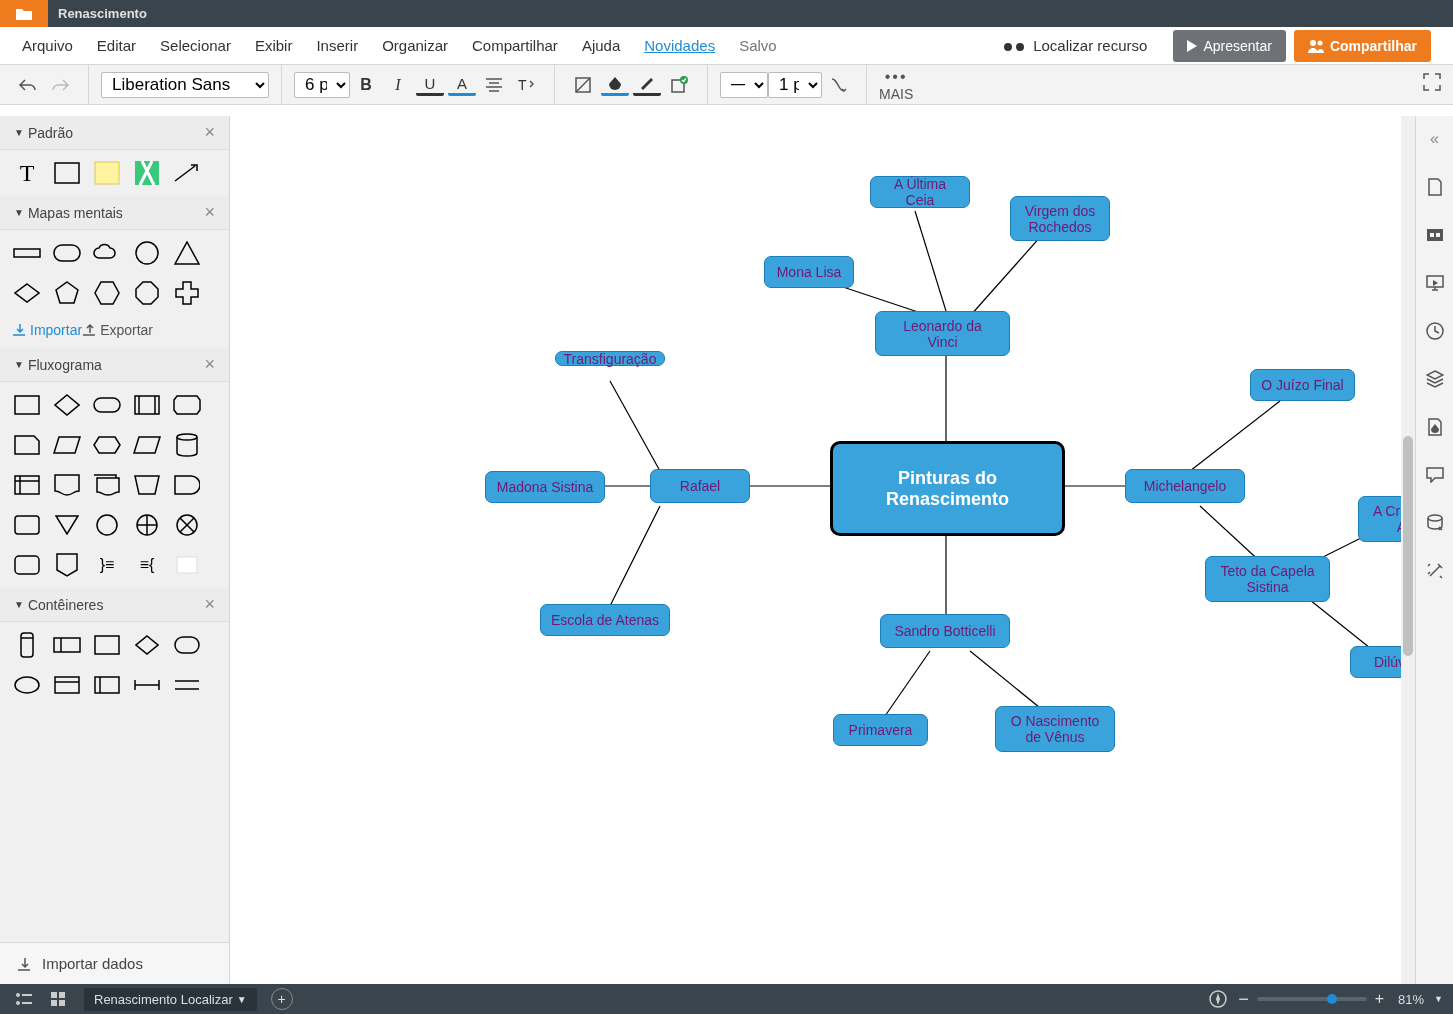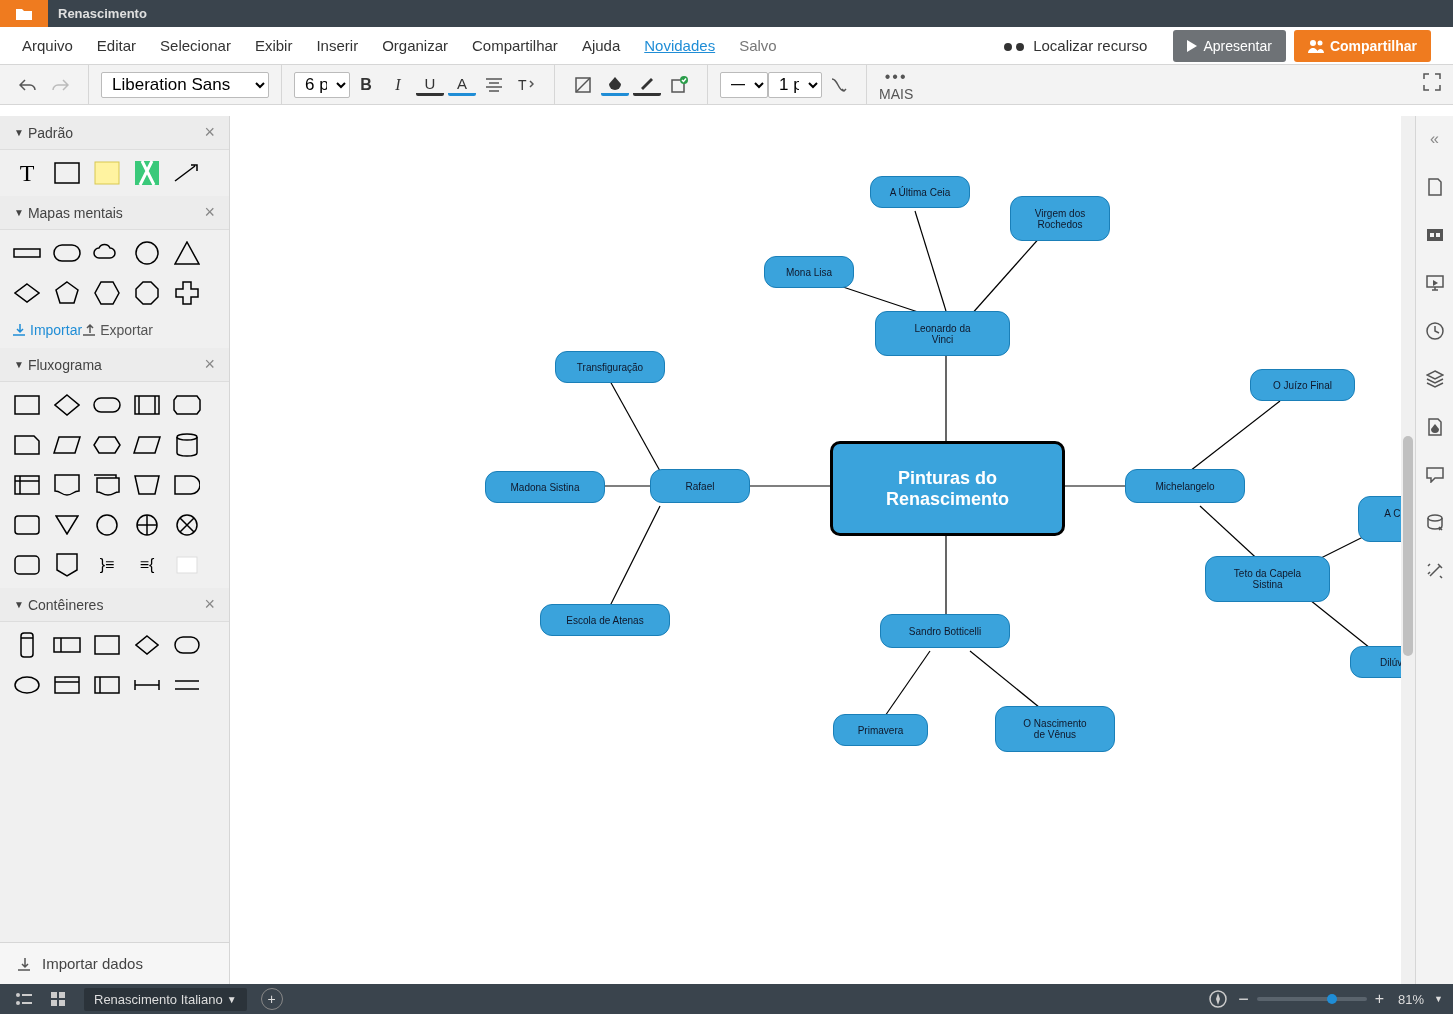--- a/index.html
+++ b/index.html
@@ -52,21 +52,21 @@
 .section-body { padding:8px 12px; display:flex; flex-wrap:wrap; gap:10px 10px; background:#f0f0f0; }
 .shape-cell { width:30px; height:30px; display:flex; align-items:center; justify-content:center; cursor:pointer; }
 .import-row { display:flex; padding:6px 12px 10px; font-size:14px; }
 .import-row .link { color:#1f8dd6; cursor:pointer; display:flex; align-items:center; gap:4px;}
 .import-row .link.exp { color:#555; }
 .import-data { height:42px; border-top:1px solid #d6d6d6; display:flex; align-items:center; padding:8px 16px; font-size:15px; color:#444; cursor:pointer; gap:10px; background:#f6f6f6;}
 
 
 .canvas-wrap { flex:1; background:#fff; position:relative; overflow:hidden; }
 .canvas-inner { position:absolute; inset:0; }
-.node { position:absolute; background:#3aa3dc; border:1.5px solid #1a7fb8; border-radius:12px; color:#0f172a; font-size:10px; display:flex; align-items:center; justify-content:center; text-align:center; padding:4px 8px; }
+.node { position:absolute; background:#3aa3dc; border:1.5px solid #1a7fb8; border-radius:7px; color:#701a75; font-size:14px; display:flex; align-items:center; justify-content:center; text-align:center; padding:4px 8px; }
 .node.center { background:#3aa3dc; border:3px solid #000; border-radius:10px; font-size:18px; font-weight:bold; color:#fff; }
 svg.edges { position:absolute; inset:0; width:100%; height:100%; pointer-events:none; }
 
 
 .right-dock { width:38px; background:#f3f3f3; border-left:1px solid #d6d6d6; display:flex; flex-direction:column; align-items:center; padding-top:10px; gap:22px; }
 .right-dock .dock-btn { width:26px; height:26px; display:flex; align-items:center; justify-content:center; cursor:pointer; color:#555; }
 .right-dock .collapse { font-size:16px; color:#888; }
 
 
 .bottombar { position:absolute; left:0; right:0; bottom:0; height:30px; background:#3a444d; display:flex; align-items:center; color:#ddd; font-size:13px; padding:0 10px; }
@@ -558,21 +558,21 @@
       </svg>
 
       <div class="node center" style="left:600px; top:325px; width:235px; height:95px;">Pinturas do<br>Renascimento</div>
 
       <div class="node" style="left:645px; top:195px; width:135px; height:45px;">Leonardo da<br>Vinci</div>
       <div class="node" style="left:640px; top:60px; width:100px; height:32px;">A Última Ceia</div>
       <div class="node" style="left:780px; top:80px; width:100px; height:45px;">Virgem dos<br>Rochedos</div>
       <div class="node" style="left:534px; top:140px; width:90px; height:32px;">Mona Lisa</div>
 
       <div class="node" style="left:420px; top:353px; width:100px; height:34px;">Rafael</div>
-      <div class="node" style="left:325px; top:235px; width:110px; height:32px;">Transfiguração</div>
+      <div class="node" style="left:325px; top:235px; width:110px; height:15px;">Transfiguração</div>
       <div class="node" style="left:255px; top:355px; width:120px; height:32px;">Madona Sistina</div>
       <div class="node" style="left:310px; top:488px; width:130px; height:32px;">Escola de Atenas</div>
 
       <div class="node" style="left:650px; top:498px; width:130px; height:34px;">Sandro Botticelli</div>
       <div class="node" style="left:603px; top:598px; width:95px; height:32px;">Primavera</div>
       <div class="node" style="left:765px; top:590px; width:120px; height:46px;">O Nascimento<br>de Vênus</div>
 
       <div class="node" style="left:895px; top:353px; width:120px; height:34px;">Michelangelo</div>
       <div class="node" style="left:1020px; top:253px; width:105px; height:32px;">O Juízo Final</div>
       <div class="node" style="left:975px; top:440px; width:125px; height:46px;">Teto da Capela<br>Sistina</div>
@@ -652,21 +652,21 @@
     </div>
   <div class="bb-btn">
       <svg width="16" height="16">
         <rect x="1" y="1" width="6" height="6" fill="#ccc"></rect>
         <rect x="9" y="1" width="6" height="6" fill="#ccc"></rect>
         <rect x="1" y="9" width="6" height="6" fill="#ccc"></rect>
         <rect x="9" y="9" width="6" height="6" fill="#ccc"></rect>
       </svg>
     </div>
   <div class="tab">
-      <span>Renascimento Italiano</span> 
+      <span>Renascimento Localizar</span> 
       <span style="font-size:10px;">▼</span>
     </div>
   <div class="add">+</div>
   <div class="spacer"></div>
   <div class="bb-btn">
       <svg width="18" height="18">
         <circle cx="9" cy="9" r="8" stroke="#ccc" stroke-width="1.5" fill="none"></circle>
         <path d="M9 3l2 6-2 6-2-6z" fill="#ccc"></path>
       </svg>
     </div>

